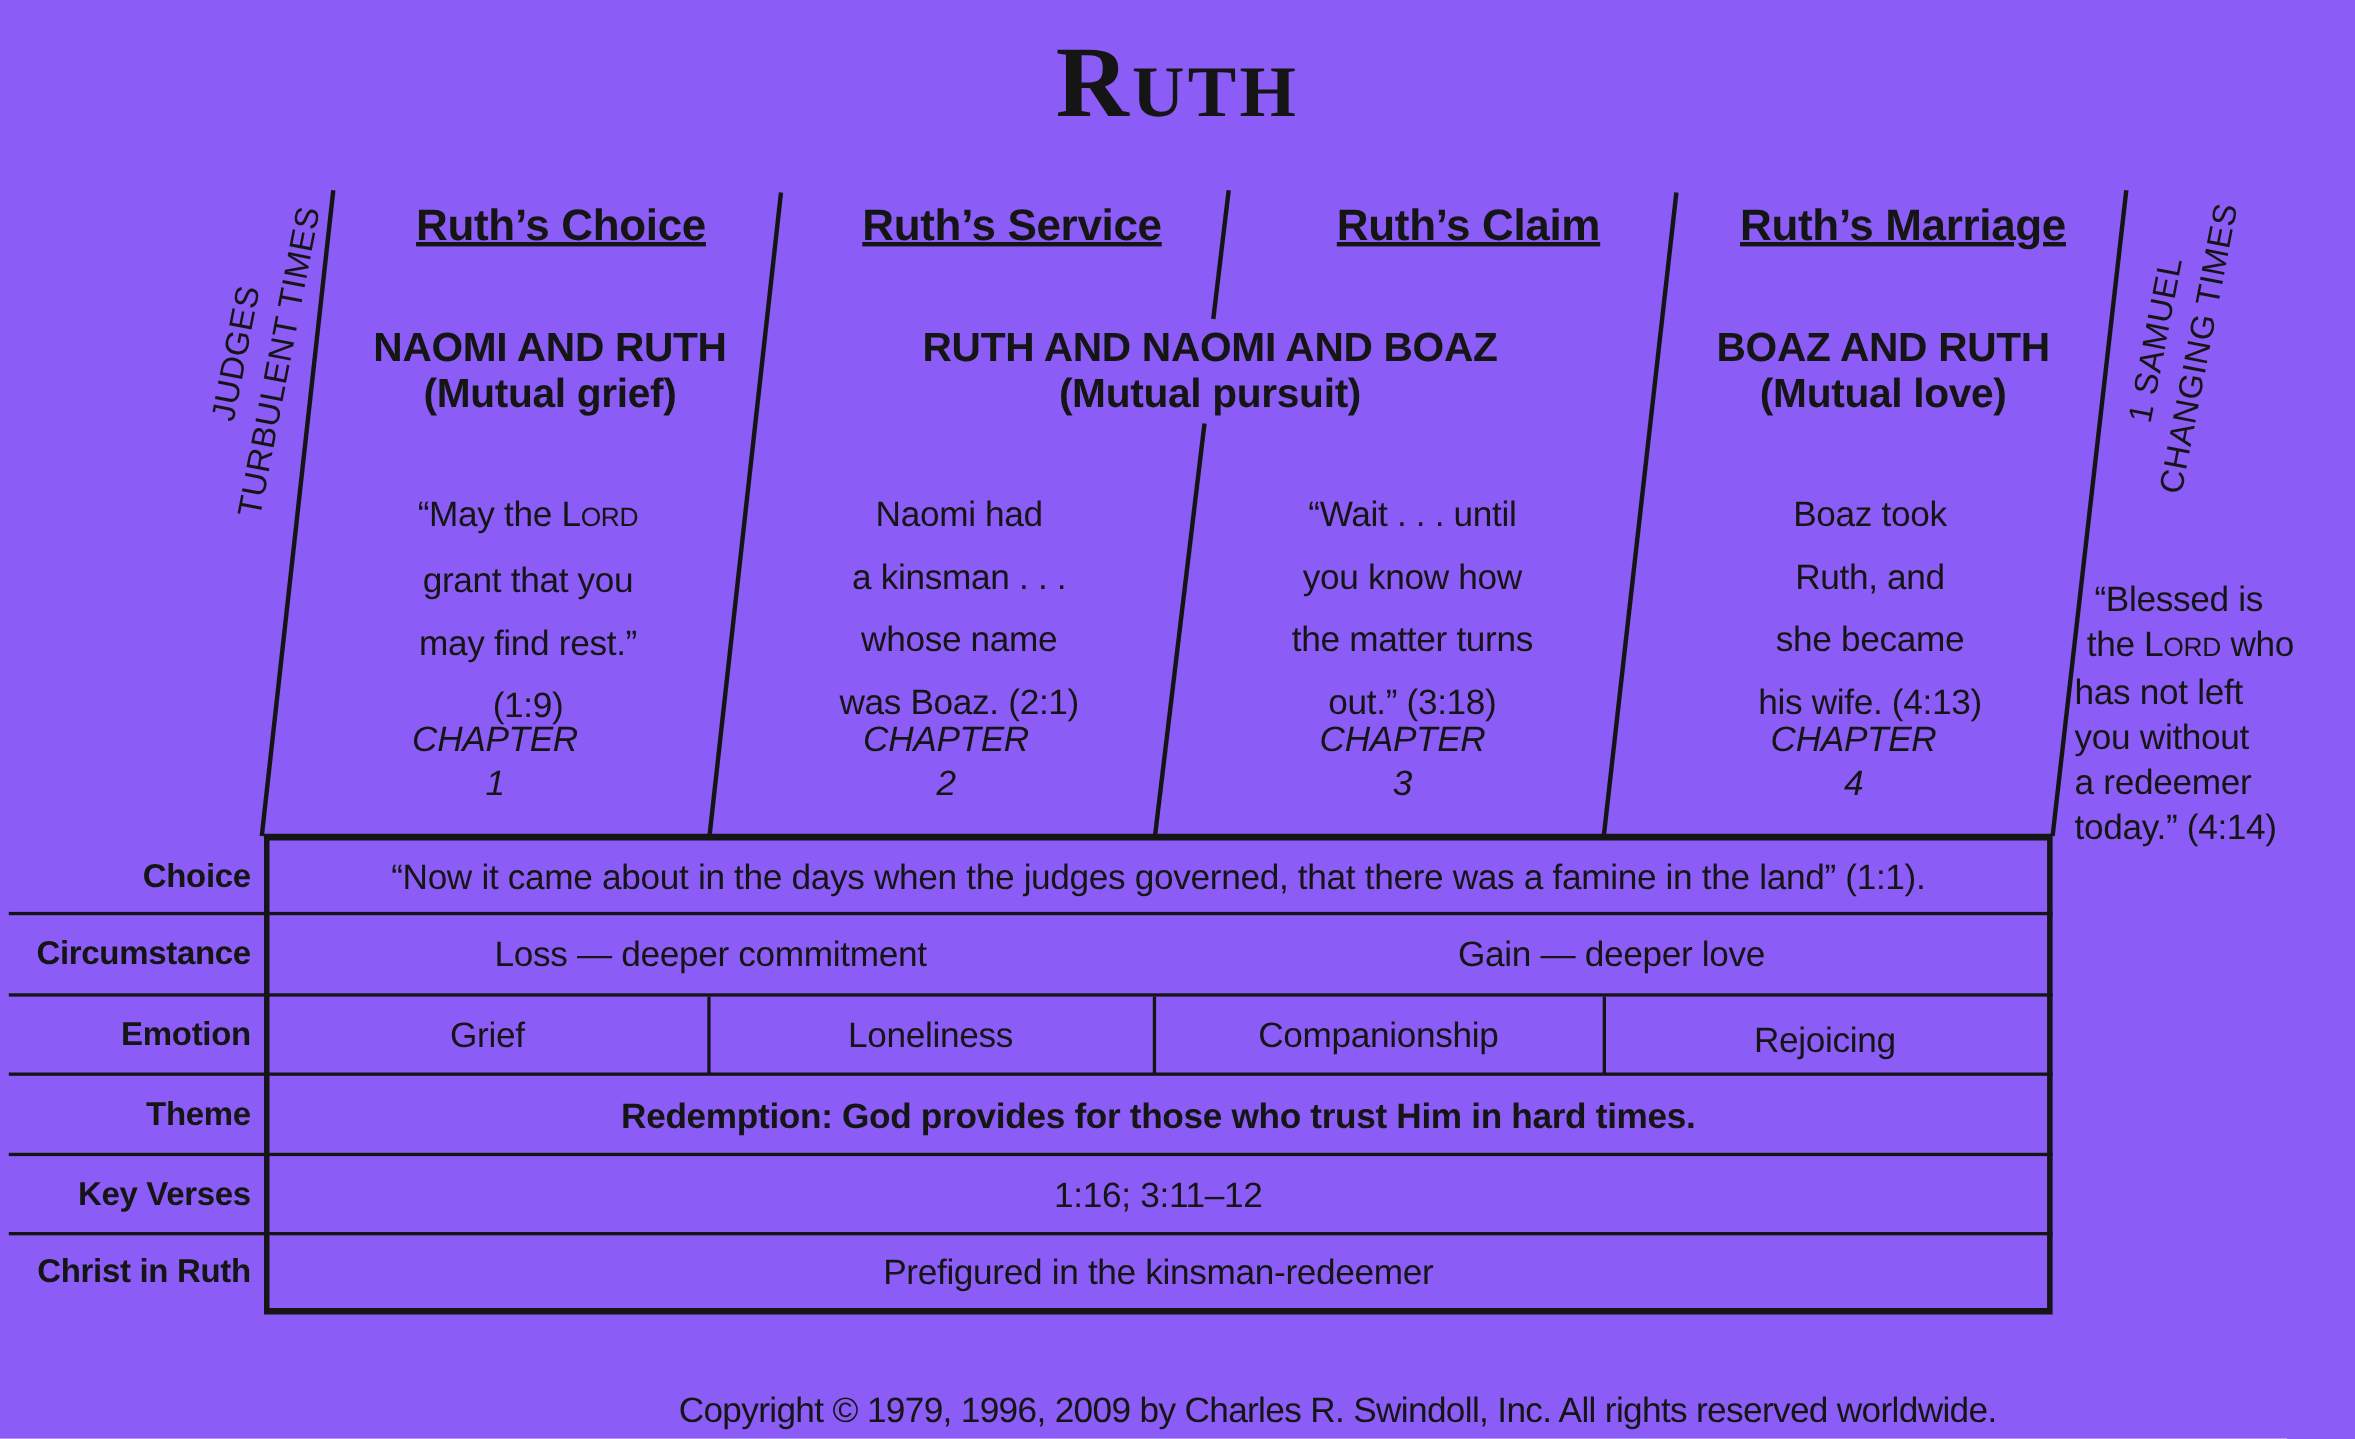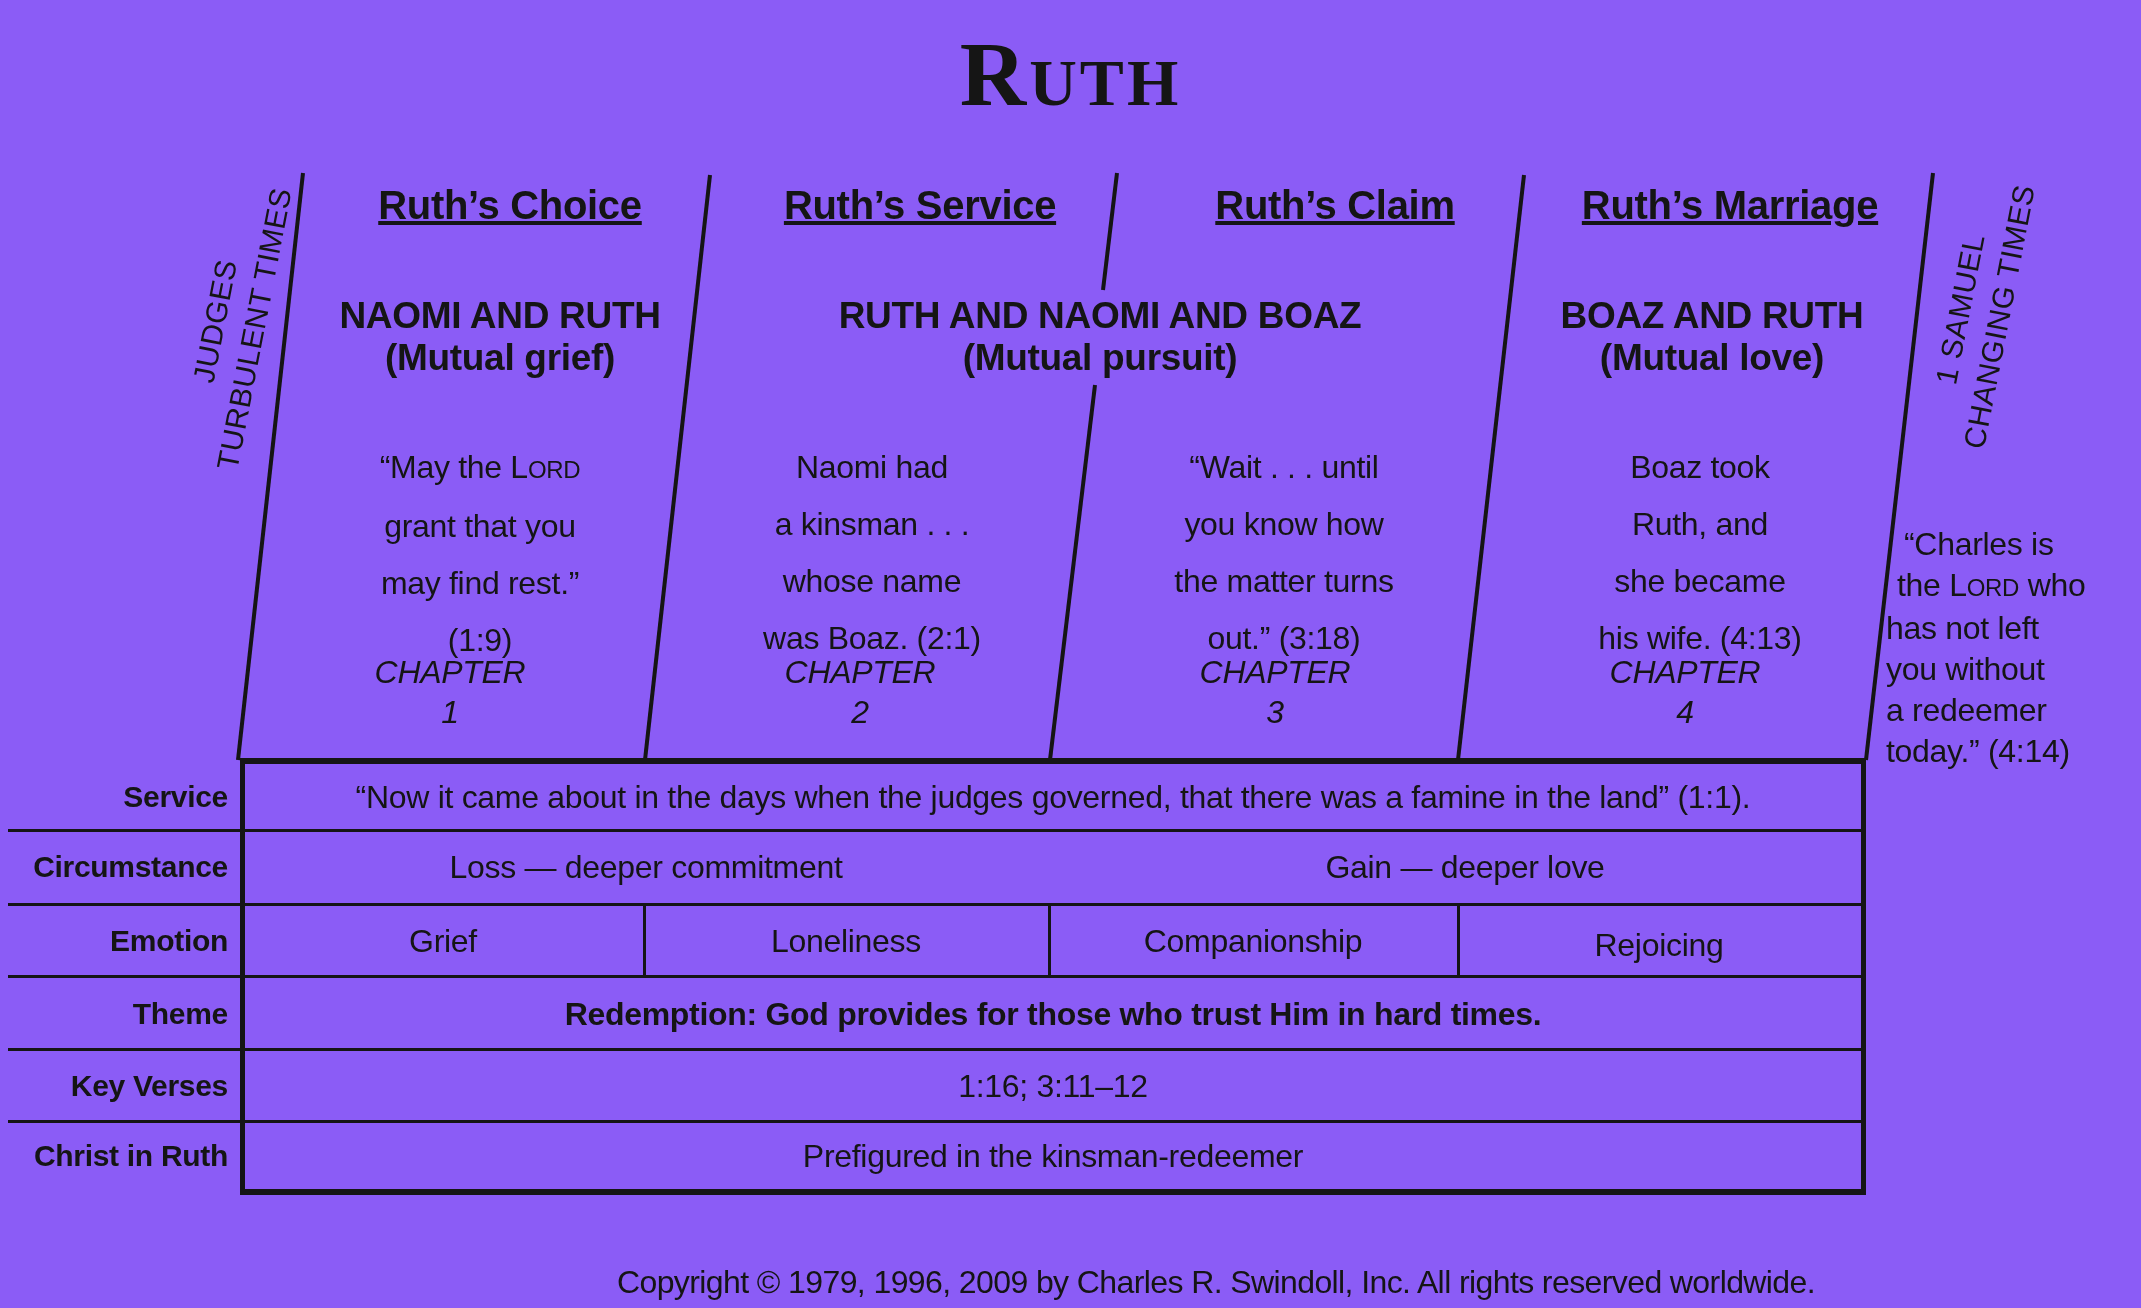--- a/index.html
+++ b/index.html
@@ -119,39 +119,39 @@
   <div class="abs cx chap" style="left:1275px;top:652px;">
     <div>CHAPTER</div>
     <div>3</div>
   </div>
   <div class="abs cx chap" style="left:1685px;top:652px;">
     <div>CHAPTER</div>
     <div>4</div>
   </div>
 
   <div class="abs sidequote" style="left:1886px;top:524px;">
-    <div style="margin-left:18px;">“Charles is</div>
+    <div style="margin-left:18px;">“Blessed is</div>
     <div style="margin-left:11px;"><span>the L</span><span class="sc">ORD</span><span> who</span></div>
     <div>has not left</div>
     <div>you without</div>
     <div>a redeemer</div>
     <div>today.” (4:14)</div>
   </div>
 
   <div class="abs tbox"></div>
   <div class="abs hsep" style="top:829px;"></div>
   <div class="abs hsep" style="top:903px;"></div>
   <div class="abs hsep" style="top:975px;"></div>
   <div class="abs hsep" style="top:1048px;"></div>
   <div class="abs hsep" style="top:1120px;"></div>
   <div class="abs vsep" style="left:643px;top:906px;height:70px;"></div>
   <div class="abs vsep" style="left:1048px;top:906px;height:70px;"></div>
   <div class="abs vsep" style="left:1457px;top:906px;height:70px;"></div>
 
-  <div class="abs rowlabel" style="top:777px;">Service</div>
+  <div class="abs rowlabel" style="top:777px;">Choice</div>
   <div class="abs rowlabel" style="top:847px;">Circumstance</div>
   <div class="abs rowlabel" style="top:921px;">Emotion</div>
   <div class="abs rowlabel" style="top:994px;">Theme</div>
   <div class="abs rowlabel" style="top:1066px;">Key Verses</div>
   <div class="abs rowlabel" style="top:1136px;">Christ in Ruth</div>
 
   <div class="abs cx cell" style="left:1053px;top:777px;">“Now it came about in the days when the judges governed, that there was a famine in the land” (1:1).</div>
   <div class="abs cx cell" style="left:646px;top:847px;">Loss — deeper commitment</div>
   <div class="abs cx cell" style="left:1465px;top:847px;">Gain — deeper love</div>
   <div class="abs cx cell" style="left:443px;top:921px;">Grief</div>

